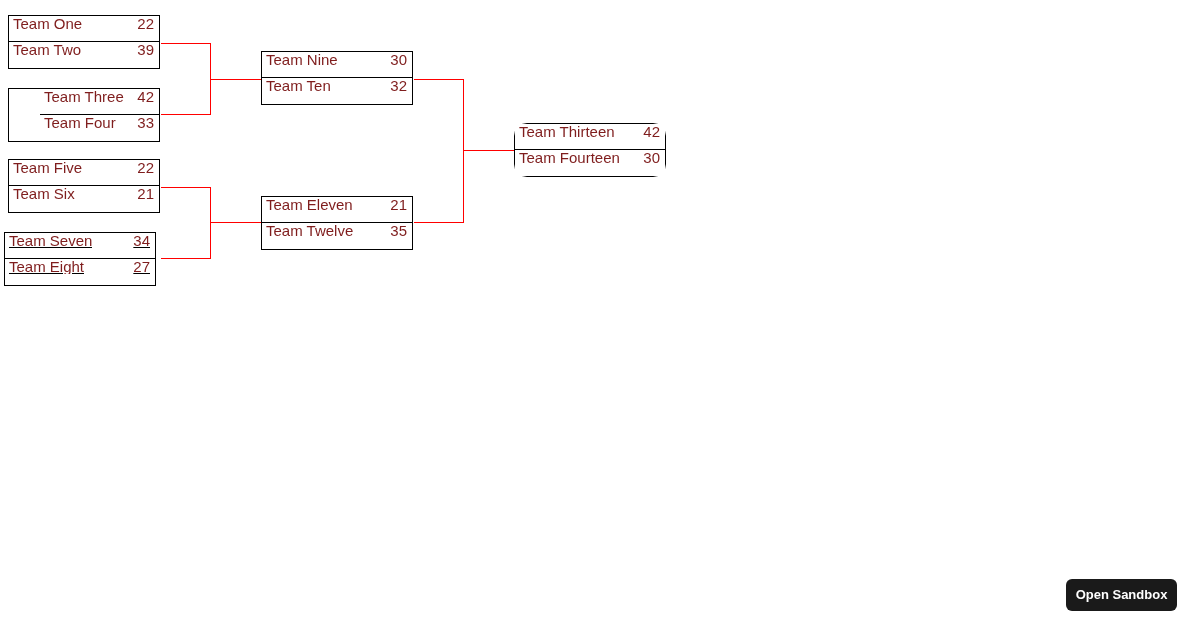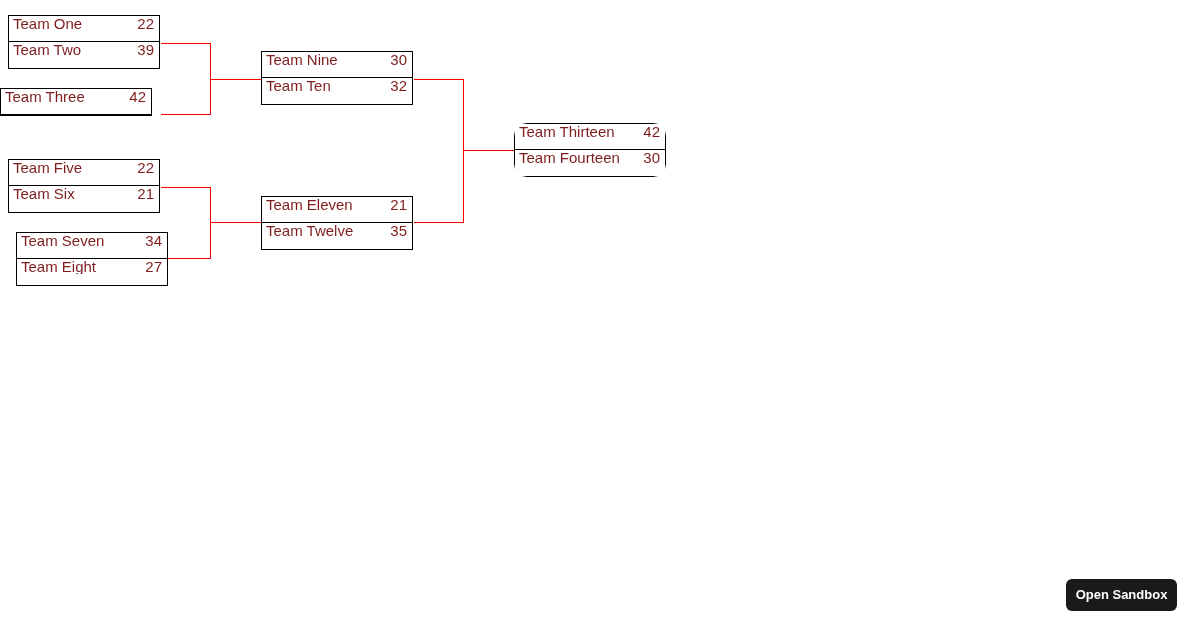--- a/index.html
+++ b/index.html
@@ -61,23 +61,23 @@
     overflow: hidden;
     text-overflow: ellipsis;
   }
   .seed-score {
     margin-left: 8px;
     white-space: nowrap;
   }
 
   
   #match-r1-1 { left: 8px;  top: 15px;  }
-  #match-r1-2 { left: 0;  top: 88px;  }
+  #match-r1-2 { left: 8px;  top: 88px; padding-left: 31px;  }
   #match-r1-3 { left: 8px;  top: 159px; }
-  #match-r1-4 { left: 16px;  top: 232px; }
+  #match-r1-4 { left: 4px;  top: 232px; text-decoration: underline; }
 
   
   #match-r2-1 { left: 261px; top: 51px;  }
   #match-r2-2 { left: 261px; top: 196px; }
 
   
   #match-r3-1 { left: 514px; top: 123px; border-radius: 13px; }
 
   
   #open-sandbox-button {
@@ -128,20 +128,24 @@
       <span class="seed-name">Team Two</span>
       <span class="seed-score">39</span>
     </div>
   </div>
 
   <div class="match" id="match-r1-2">
     <div class="seed-row top">
       <span class="seed-name">Team Three</span>
       <span class="seed-score">42</span>
     </div>
+    <div class="seed-row">
+      <span class="seed-name">Team Four</span>
+      <span class="seed-score">33</span>
+    </div>
   </div>
 
   <div class="match" id="match-r1-3">
     <div class="seed-row top">
       <span class="seed-name">Team Five</span>
       <span class="seed-score">22</span>
     </div>
     <div class="seed-row">
       <span class="seed-name">Team Six</span>
       <span class="seed-score">21</span>

